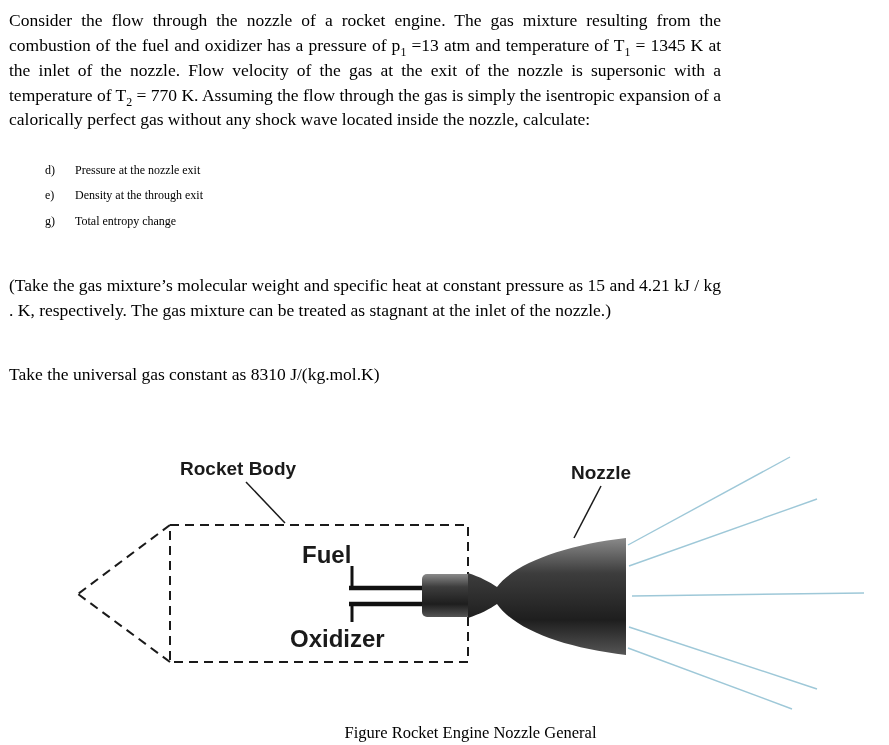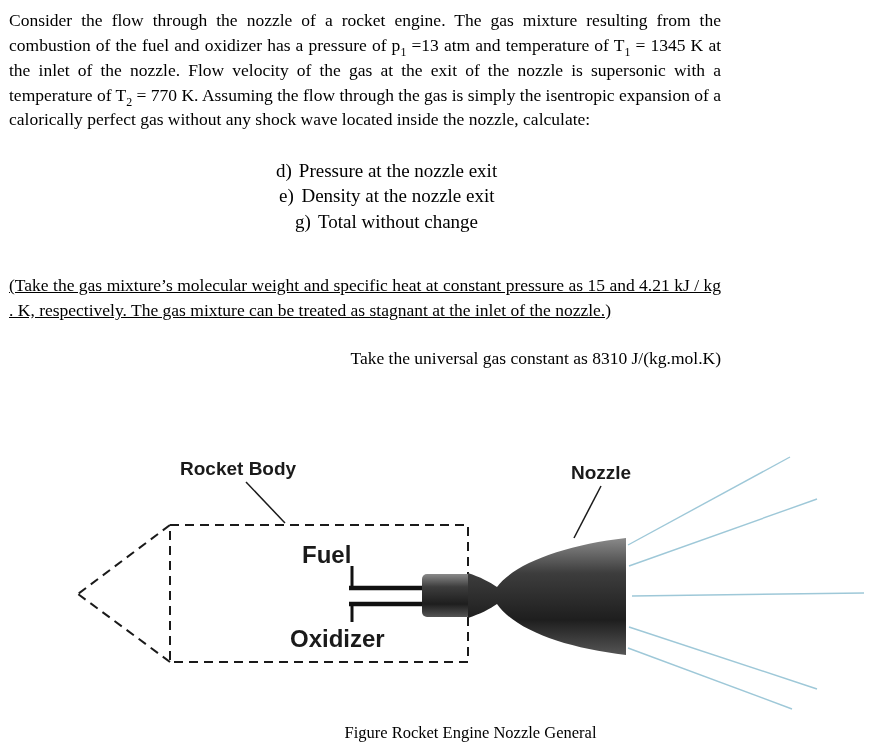--- a/index.html
+++ b/index.html
@@ -28,32 +28,31 @@
     text-align: justify;
     margin: 0;
   }
   .para sub {
     font-size: 0.68em;
     line-height: 0;
   }
   #p1 { top: 8px; }
   #qlist { top: 158px; left: 45px; right: 14px; }
   .list-row {
-    font-size: 19px;
+    font-size: 12px;
     line-height: 25.3px;
     white-space: nowrap;
-    text-align: center;
   }
   .marker {
     display: inline-block;
     width: 30px;
   }
-  #p2 { top: 273px; text-decoration: underline; }
+  #p2 { top: 273px; }
   #p3 { top: 346px; }
-  #p3 .para { text-align: right; }
+  #p3 .para { text-align: left; margin-top: 16px; }
   #diagram {
     position: absolute;
     left: 0;
     top: 442px;
     width: 889px;
     height: 296px;
   }
   .diag-label {
     font-family: "Liberation Sans", sans-serif;
     font-weight: bold;
@@ -77,24 +76,24 @@
 
   <div class="textblock" id="p1">
     <p class="para"><span>Consider the flow through the nozzle of a rocket engine. The gas mixture resulting from the combustion of the fuel and oxidizer has a pressure of p</span><sub>1</sub><span> =13 atm and temperature of T</span><sub>1</sub><span> = 1345 K at the inlet of the nozzle. Flow velocity of the gas at the exit of the nozzle is supersonic with a temperature of T</span><sub>2</sub><span> = 770 K. Assuming the flow through the gas is simply the isentropic expansion of a calorically perfect gas without any shock wave located inside the nozzle, calculate:</span></p>
   </div>
 
   <div class="textblock" id="qlist">
     <div class="list-row">
       <span class="marker">d)</span><span>Pressure at the nozzle exit</span>
     </div>
     <div class="list-row">
-      <span class="marker">e)</span><span>Density at the nozzle exit</span>
+      <span class="marker">e)</span><span>Density at the through exit</span>
     </div>
     <div class="list-row">
-      <span class="marker">g)</span><span>Total without change</span>
+      <span class="marker">g)</span><span>Total entropy change</span>
     </div>
   </div>
 
   <div class="textblock" id="p2">
     <p class="para">(Take the gas mixture’s molecular weight and specific heat at constant pressure as 15 and 4.21 kJ / kg . K, respectively. The gas mixture can be treated as stagnant at the inlet of the nozzle.)</p>
   </div>
 
   <div class="textblock" id="p3">
     <p class="para">Take the universal gas constant as 8310 J/(kg.mol.K)</p>
   </div>

